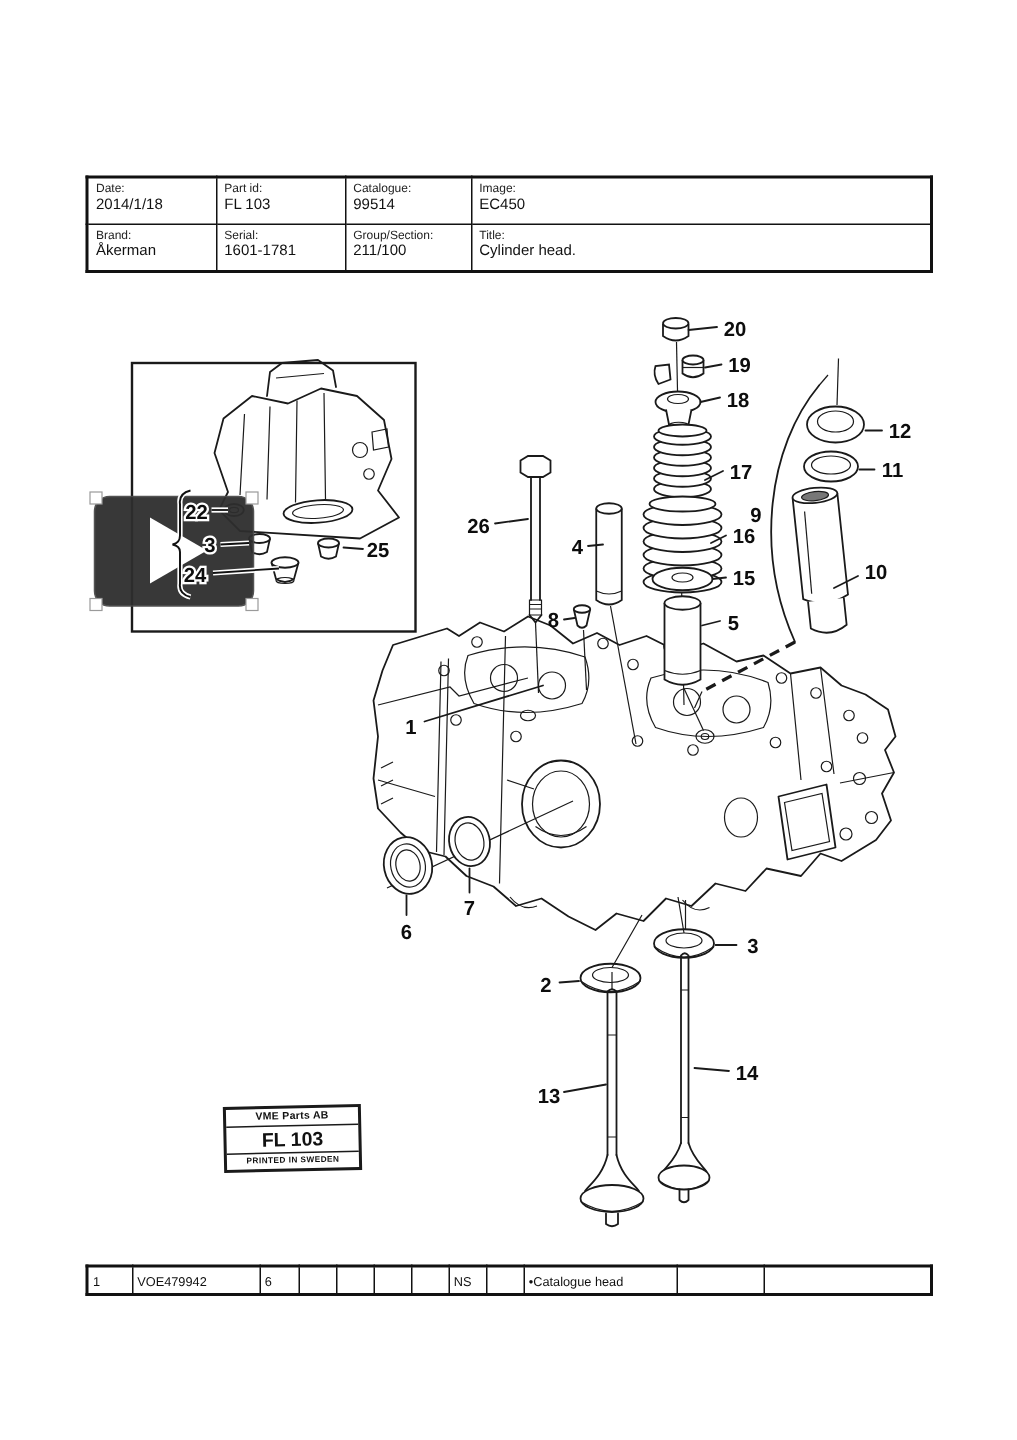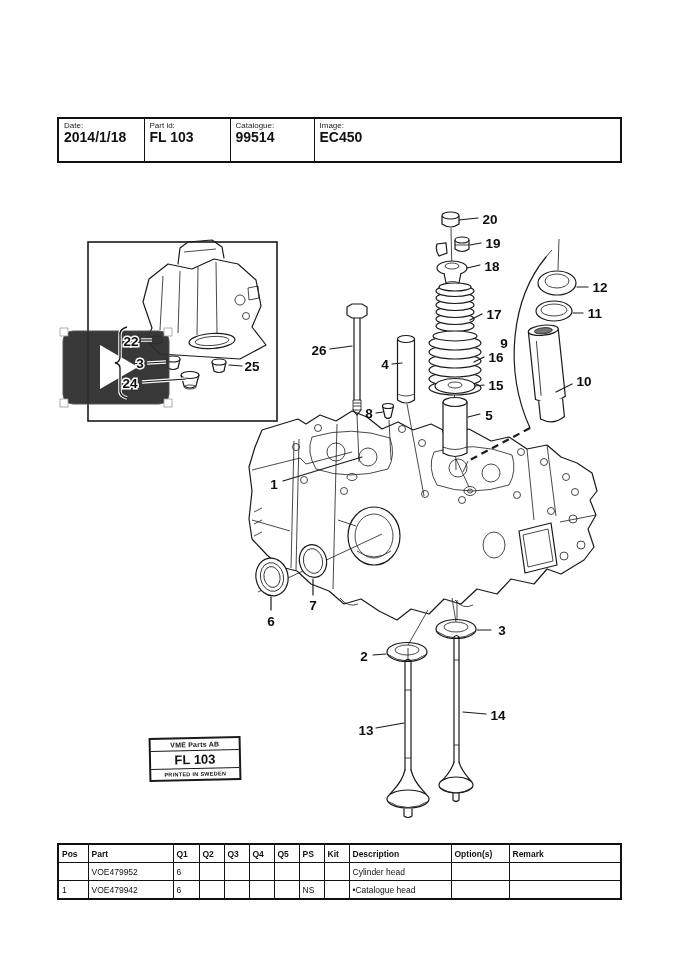--- a/index.html
+++ b/index.html
@@ -2,29 +2,29 @@
 <html><head>
 <meta charset="utf-8">
 <style>
   html,body{margin:0;padding:0;}
   body{
     width:678px;height:960px;position:relative;background:#ffffff;
     font-family:"Liberation Sans", sans-serif;color:#111;overflow:hidden;
   }
   
   .meta-table{
-    position:absolute;left:57px;top:117px;width:563px;height:46px;
+    position:absolute;left:57px;top:117px;width:563px;height:65px;
     border-collapse:collapse;table-layout:fixed;
   }
   .meta-table td{
     border:1px solid #111;vertical-align:top;padding:2px 5px 1px 5px;
   }
   .meta-table{border:2px solid #111;}
   .meta-label{font-size:8px;color:#222;line-height:10px;}
-  .meta-value{font-size:14px;font-weight:bold;line-height:12px;}
+  .meta-value{font-size:10px;font-weight:normal;line-height:12px;}
   
   .parts-table{
     position:absolute;left:57px;top:843px;width:564px;
     border-collapse:collapse;table-layout:fixed;
   }
   .parts-table{border:2px solid #111;}
   .parts-table th,.parts-table td{
     border:1px solid #111;font-size:8.5px;text-align:left;
     padding:2px 3px;height:13px;overflow:hidden;white-space:nowrap;
   }
@@ -371,20 +371,38 @@
     </td>
     <td>
       <div class="meta-label">Catalogue:</div>
       <div class="meta-value">99514</div>
     </td>
     <td>
       <div class="meta-label">Image:</div>
       <div class="meta-value">EC450</div>
     </td>
   </tr>
+  <tr>
+    <td>
+      <div class="meta-label">Brand:</div>
+      <div class="meta-value">Åkerman</div>
+    </td>
+    <td>
+      <div class="meta-label">Serial:</div>
+      <div class="meta-value">1601-1781</div>
+    </td>
+    <td>
+      <div class="meta-label">Group/Section:</div>
+      <div class="meta-value">211/100</div>
+    </td>
+    <td>
+      <div class="meta-label">Title:</div>
+      <div class="meta-value">Cylinder head.</div>
+    </td>
+  </tr>
 </tbody>
   </table>
 
 <div class="stamp">
   <div class="stamp-row1">VME Parts AB</div>
   <div class="stamp-row2">FL 103</div>
   <div class="stamp-row3">PRINTED IN SWEDEN</div>
 </div>
 
 <table class="parts-table">
@@ -396,48 +414,20 @@
     <col style="width:25px">
       <col style="width:25px">
       <col style="width:25px">
       <col style="width:25px">
     <col style="width:25px">
       <col style="width:102px">
       <col style="width:58px">
       <col style="width:112px">
   </colgroup>
   <tbody>
-      <tr>
-    <th>Pos</th>
-    <th>Part</th>
-    <th>Q1</th>
-    <th>Q2</th>
-    <th>Q3</th>
-    <th>Q4</th>
-    <th>Q5</th>
-    <th>PS</th>
-    <th>Kit</th>
-    <th>Description</th>
-    <th>Option(s)</th>
-    <th>Remark</th>
-  </tr>
-  <tr>
-    <td></td>
-    <td>VOE479952</td>
-    <td>6</td>
-    <td></td>
-    <td></td>
-    <td></td>
-    <td></td>
-    <td></td>
-    <td></td>
-    <td>Cylinder head</td>
-    <td></td>
-    <td></td>
-  </tr>
   <tr>
     <td>1</td>
     <td>VOE479942</td>
     <td>6</td>
     <td></td>
     <td></td>
     <td></td>
     <td></td>
     <td>NS</td>
     <td></td>

